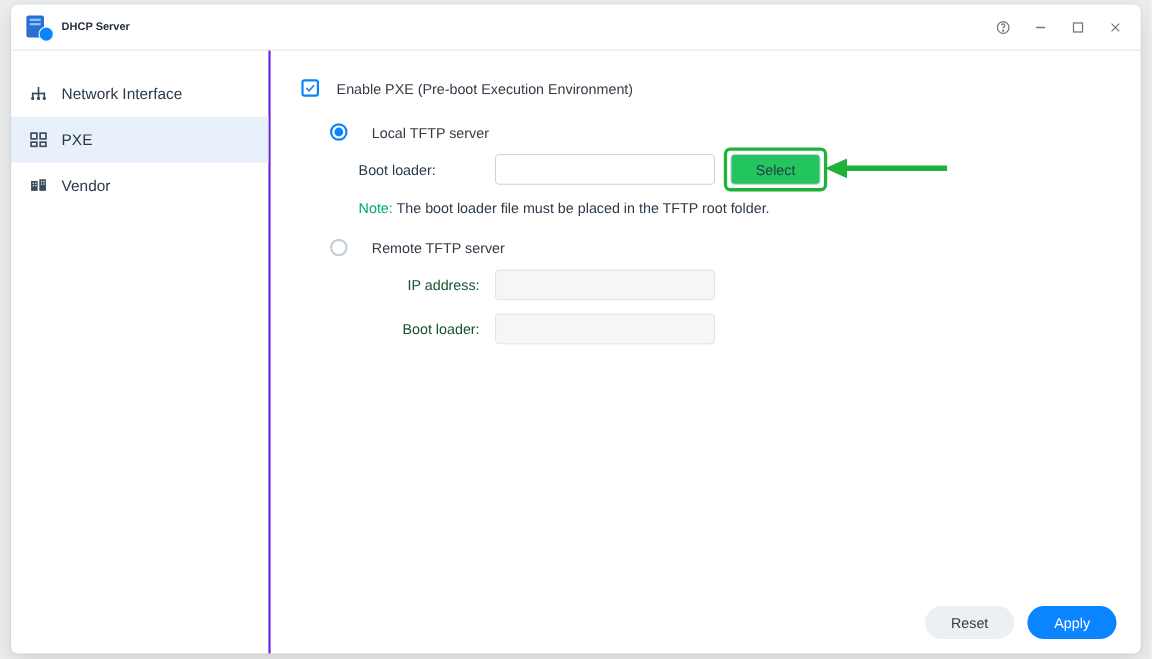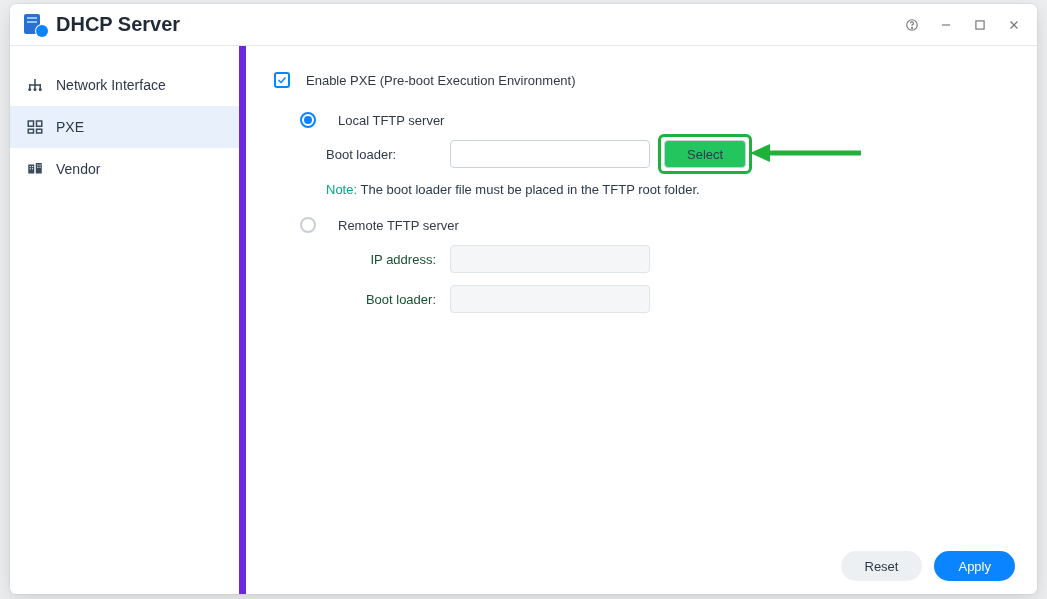--- a/index.html
+++ b/index.html
@@ -42,29 +42,29 @@
   .app-icon .srv::before,
   .app-icon .srv::after {
     content: ""; position: absolute; left: 3px; width: 10px; height: 2px; background: #8fc8ff;
   }
   .app-icon .srv::before { top: 3px; }
   .app-icon .srv::after { top: 7px; }
   .app-icon .dot {
     position: absolute; width: 12px; height: 12px; right: -2px; bottom: -1px;
     border-radius: 50%; background: #0a84ff; box-shadow: 0 0 0 1px #fff;
   }
-  .title { font-weight: 600; font-size: 20px; color: #1f2a36; }
+  .title { font-weight: 600; font-size: 10px; color: #1f2a36; }
   .win-controls { margin-left: auto; display: flex; gap: 16px; align-items: center; }
   .win-btn { width: 18px; height: 18px; display: flex; align-items: center; justify-content: center; color: #777; cursor: pointer; }
   .win-btn svg { width: 14px; height: 14px; }
 
   .body-row { flex: 1; display: flex; min-height: 0; }
   .sidebar {
     width: 236px;
-    border-right: 7px solid #6d28d9;
+    border-right: 2px solid #6d28d9;
     padding: 18px 0 0 0;
   }
   .side-item {
     display: flex; align-items: center;
     height: 42px; padding: 0 16px;
     gap: 12px;
     color: #2b3a49; cursor: pointer;
     border-radius: 0;
   }
   .side-item.active {

